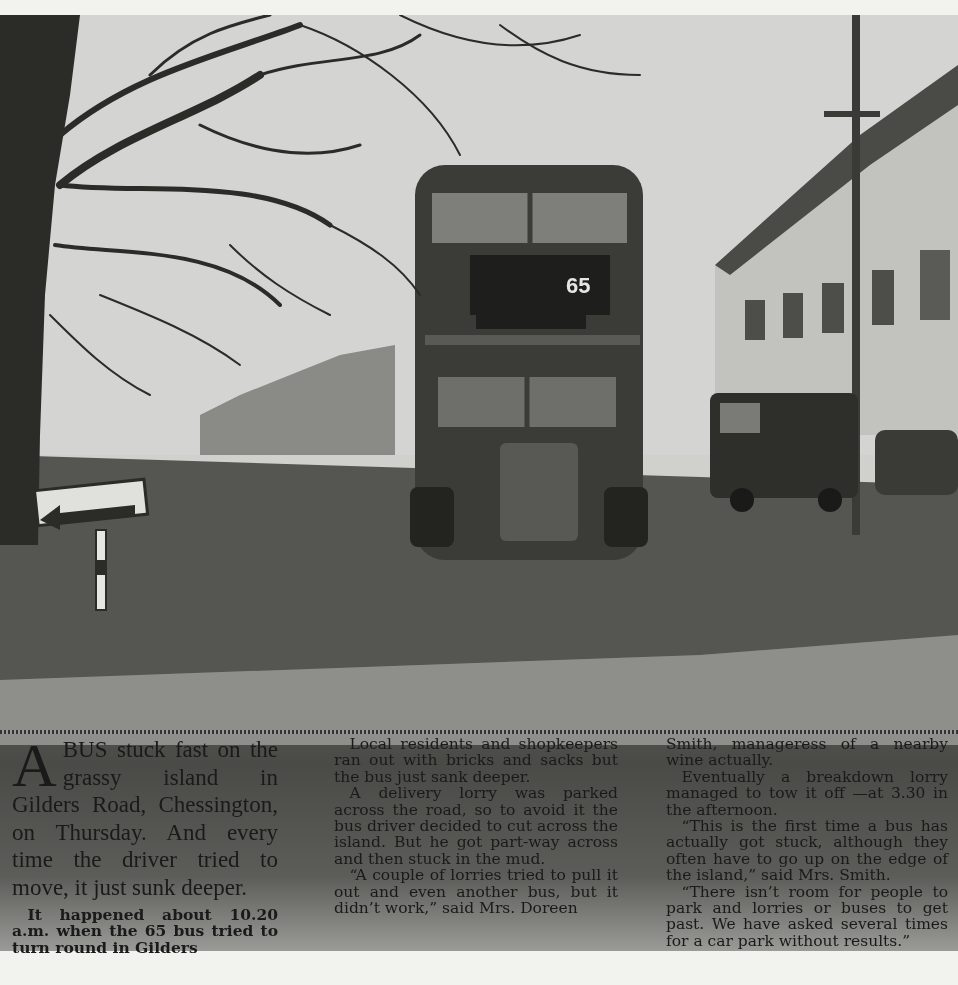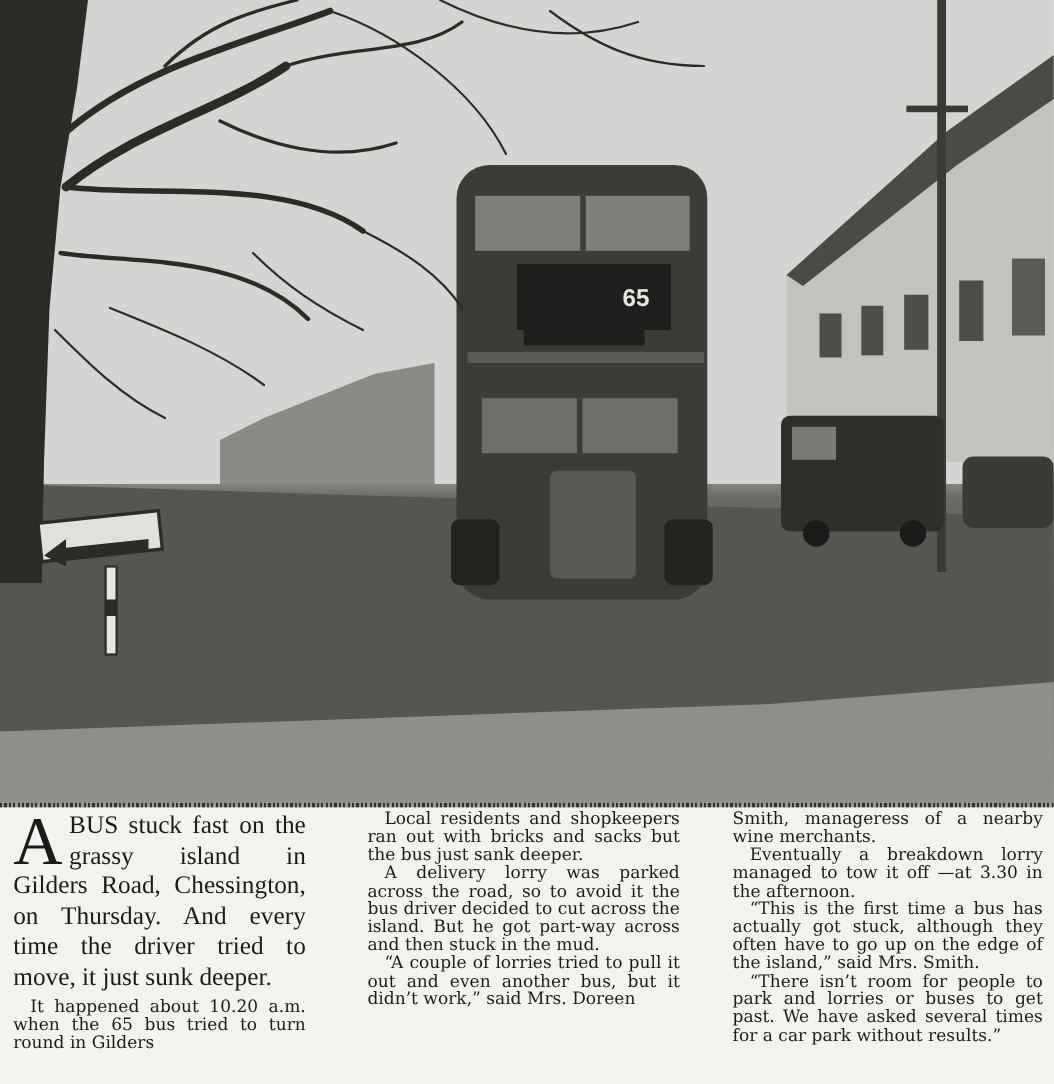--- a/index.html
+++ b/index.html
@@ -4,21 +4,21 @@
 <style>
   html, body { margin: 0; padding: 0; }
   body {
     width: 958px; height: 985px; overflow: hidden;
     background: #f2f2ef;
     font-family: "DejaVu Serif", serif;
     color: #1a1a1a;
     position: relative;
   }
   .photo {
-    position: absolute; left: 0; top: 0; width: 958px; height: 730px;
+    position: absolute; left: 0; top: 15px; width: 958px; height: 936px;
     overflow: hidden;
     background: linear-gradient(to bottom, #d8d8d6 0%, #cfcfcc 55%, #6a6a66 62%, #4a4a46 80%, #5c5c58 92%, #9a9a96 100%);
   }
   .photo svg { position: absolute; left: 0; top: 0; }
   .rule {
     position: absolute; left: 0; top: 730px; width: 958px; height: 4px;
     background: repeating-linear-gradient(90deg, #333 0 2px, #999 2px 4px);
   }
   .col {
     position: absolute; top: 736px; font-size: 15.5px; line-height: 16.4px;
@@ -28,21 +28,21 @@
   .col p.first { text-indent: 0; }
   .col1 { left: 12px; width: 266px; }
   .lead {
     font-family: "Liberation Serif", serif;
     font-size: 23px; line-height: 27.5px; text-align: justify; margin: 0;
   }
   .dropcap {
     float: left; font-family: "Liberation Serif", serif;
     font-size: 62px; line-height: 50px; margin: 4px 6px 0 0;
   }
-  .col1 .body { margin-top: 6px; font-size: 15.5px; line-height: 16.4px; font-family: "DejaVu Serif", serif; }
+  .col1 .body { margin-top: 6px; font-size: 15.5px; line-height: 16.4px; font-family: "DejaVu Serif", serif; font-weight: bold; }
   .col2 { left: 334px; width: 284px; }
   .col3 { left: 666px; width: 282px; }
 </style>
 </head>
 <body>
 
 <div class="photo">
   <svg width="958" height="730" viewBox="0 0 958 730">
 
     <rect x="0" y="0" width="958" height="440" fill="#d4d4d2"></rect>
@@ -120,17 +120,17 @@
   </div>
 </div>
 
 <div class="col col2">
   <p>Local residents and shopkeepers ran out with bricks and sacks but the bus just sank deeper.</p>
   <p>A delivery lorry was parked across the road, so to avoid it the bus driver decided to cut across the island. But he got part-way across and then stuck in the mud.</p>
   <p>“A couple of lorries tried to pull it out and even another bus, but it didn’t work,” said Mrs. Doreen</p>
 </div>
 
 <div class="col col3">
-  <p class="first">Smith, manageress of a nearby wine merchants.</p>
+  <p class="first">Smith, manageress of a nearby wine actually.</p>
   <p>Eventually a breakdown lorry managed to tow it off —at 3.30 in the afternoon.</p>
   <p>“This is the first time a bus has actually got stuck, although they often have to go up on the edge of the island,” said Mrs. Smith.</p>
   <p>“There isn’t room for people to park and lorries or buses to get past. We have asked several times for a car park without results.”</p>
 </div>
 
 </body></html>

